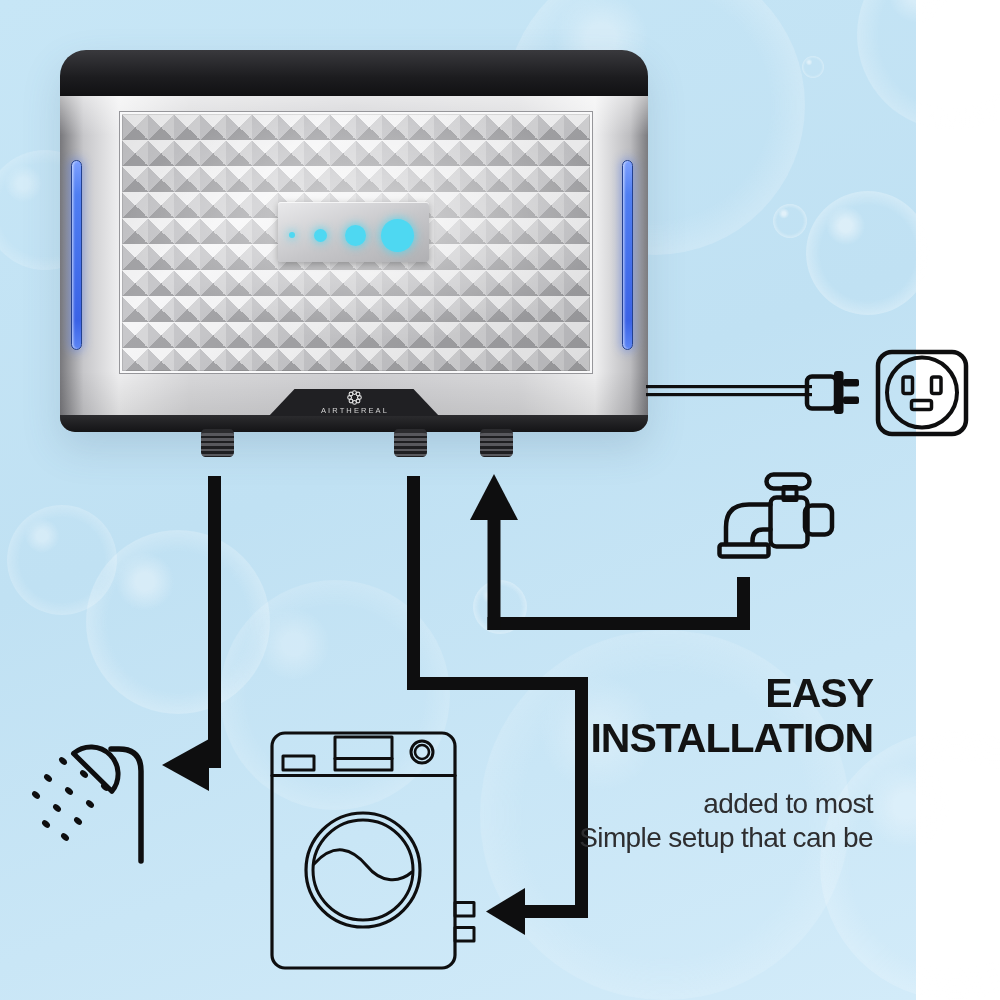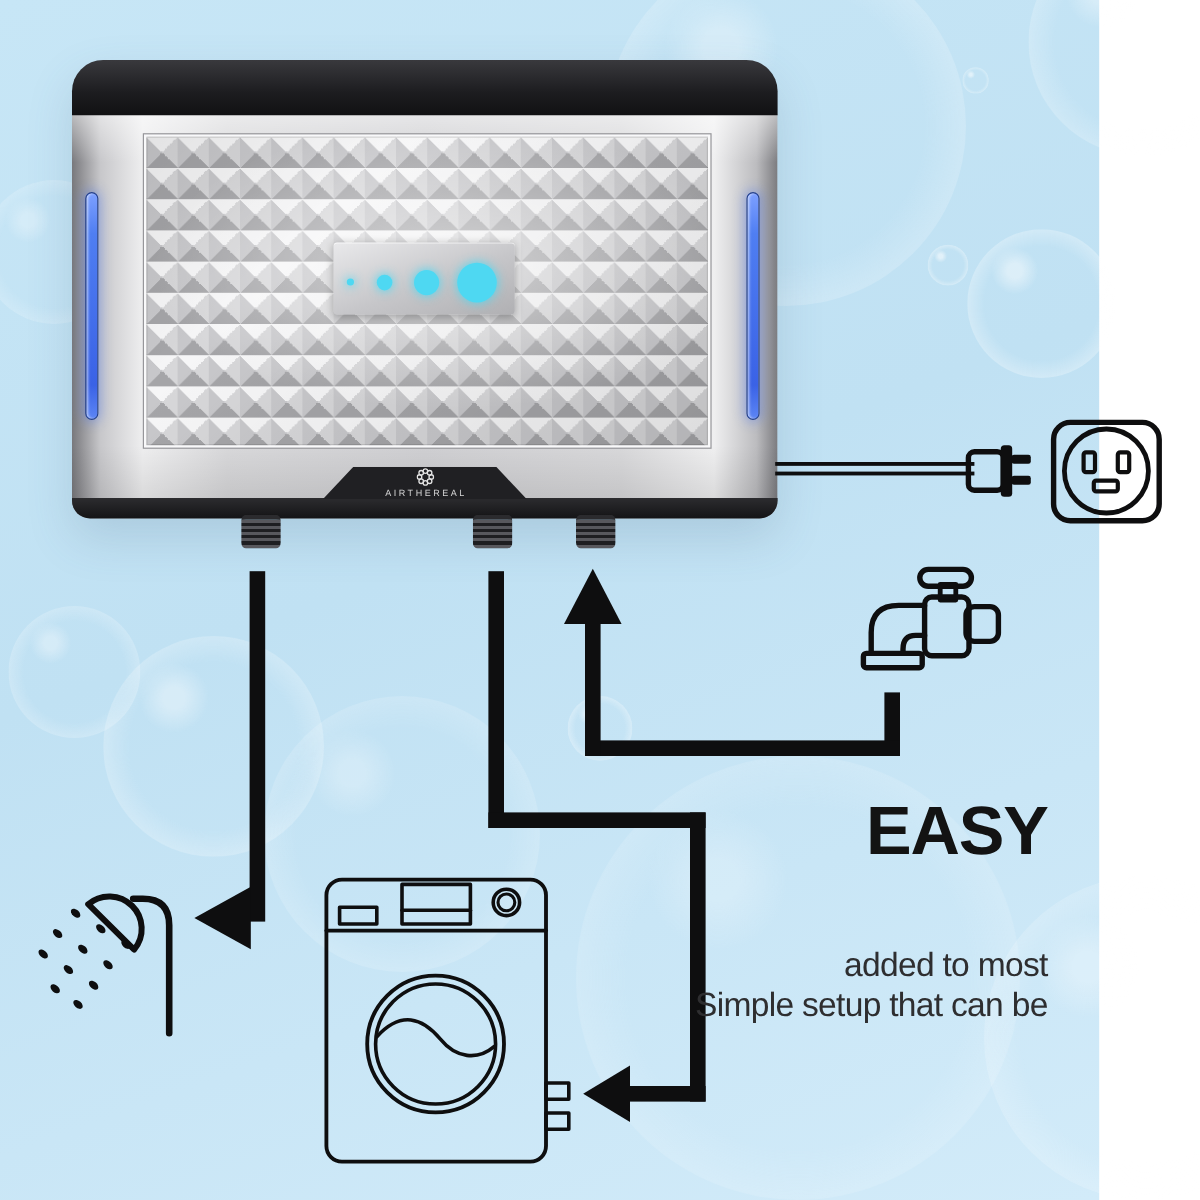--- a/index.html
+++ b/index.html
@@ -72,21 +72,21 @@
     border-top:4px solid #2b2b2e;}
   .nozzle.n1{left:201px;} .nozzle.n2{left:394px;} .nozzle.n3{left:480px;}
 
   
   svg.diagram{position:absolute;left:0;top:0;}
   .ink-fill{fill:var(--ink);stroke:none;}
   .ink-stroke{fill:none;stroke:var(--ink);stroke-linecap:round;stroke-linejoin:round;}
 
   
   .headline{position:absolute;right:43px;top:671px;text-align:right;
-    color:var(--headline);font-weight:700;font-size:57px;line-height:45px;letter-spacing:-1px;}
+    color:var(--headline);font-weight:700;font-size:41px;line-height:45px;letter-spacing:-1px;}
   .description{position:absolute;right:43px;top:787px;text-align:right;
     color:var(--body-text);font-size:28px;line-height:33.5px;letter-spacing:-0.6px;font-weight:400;}
 </style>
 </head>
 <body>
 
 <div class="scene">
 
   <div class="bubble" style="left:505px;top:-45px;width:300px;height:300px;opacity:.55;"></div>
   <div class="bubble" style="left:857px;top:-60px;width:190px;height:190px;opacity:.6;"></div>
@@ -224,20 +224,21 @@
       <circle class="ink-stroke" stroke-width="3.2" cx="363" cy="870" r="57"></circle>
       <circle class="ink-stroke" stroke-width="3" cx="363" cy="870" r="50"></circle>
       <path class="ink-stroke" stroke-width="3" d="M314,864 C334,842 352,848 367,866 C380,882 398,884 412,872"></path>
       <rect class="ink-stroke" stroke-width="3" x="455" y="902.5" width="19" height="13.5"></rect>
       <rect class="ink-stroke" stroke-width="3" x="455" y="927.5" width="19" height="13.5"></rect>
     </g>
   </svg>
 
   <div class="headline">
     <div>EASY</div>
+    <div>INSTALLATION</div>
   </div>
 
   <div class="description">
     <div>added to most</div>
     <div>Simple setup that can be</div>
   </div>
 
 </div>
 
 </body></html>

